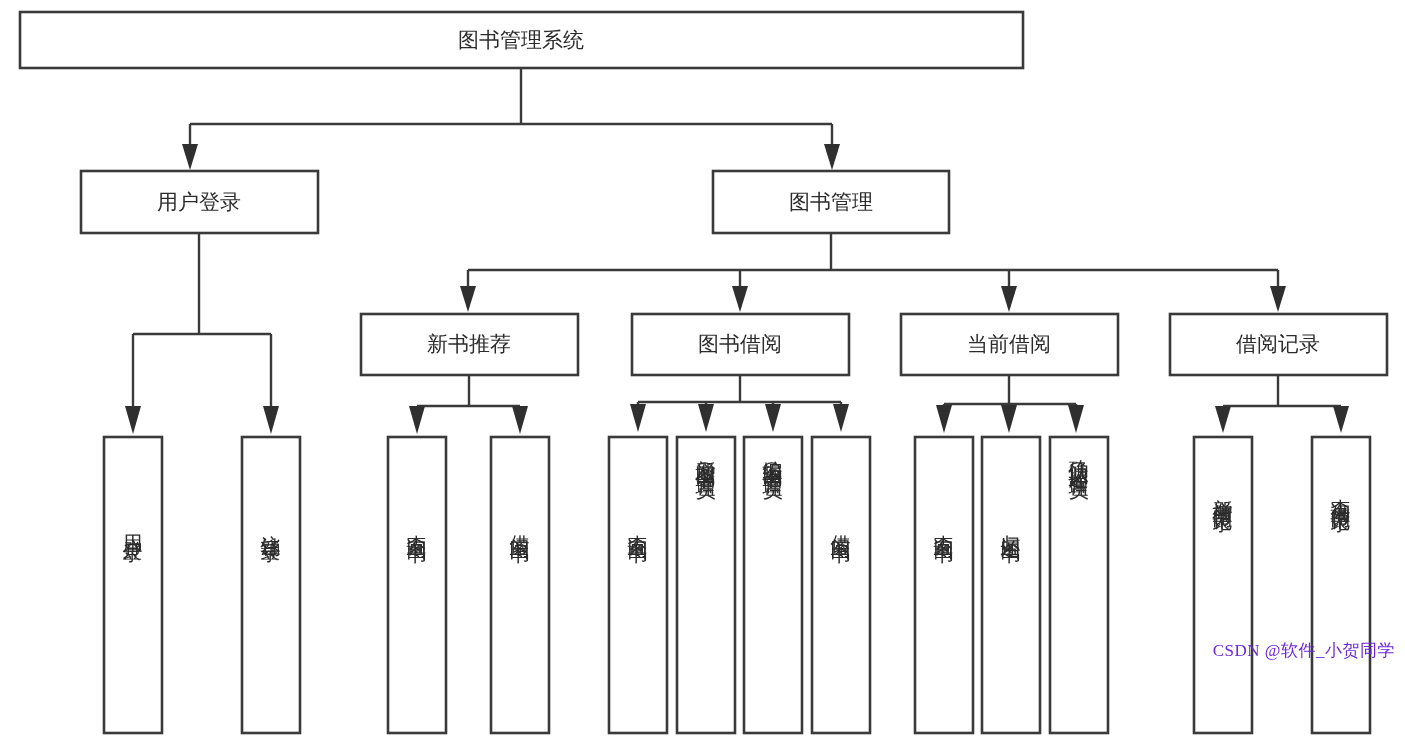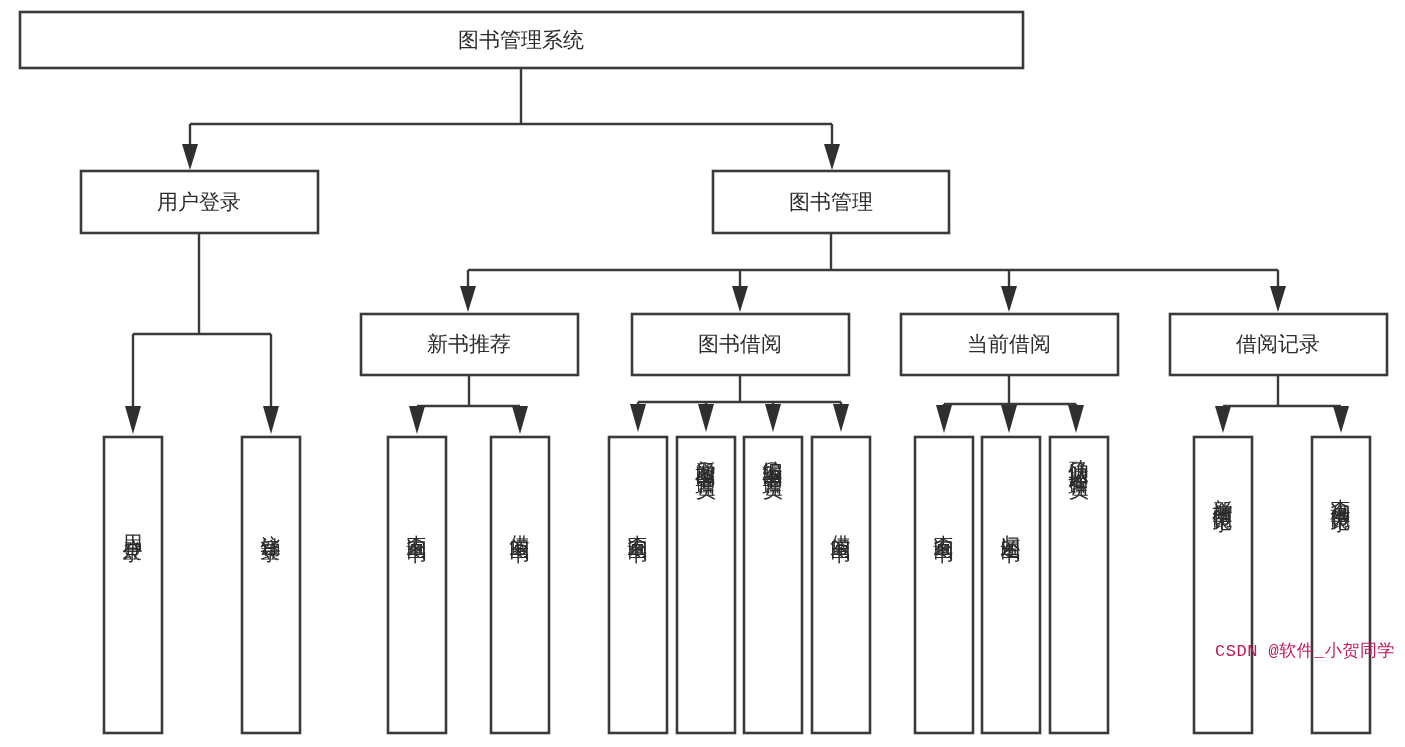--- a/index.html
+++ b/index.html
@@ -57,23 +57,23 @@
     writing-mode: vertical-rl;
     text-orientation: upright;
     letter-spacing: 3px;
     text-anchor: start;
     white-space: pre;
   }
   .watermark-text {
     position: absolute;
     right: 10px;
     bottom: 6px;
-    font-family: Liberation Mono, monospace;
+    font-family: Liberation Serif, serif;
     font-size: 17px;
-    color: #be185d;
+    color: #6d28d9;
     letter-spacing: 0.5px;
     white-space: nowrap;
     user-select: none;
     text-align: center;
   }
 </style>
 </head>
 <body>
 
 <div id="diagram-root">

